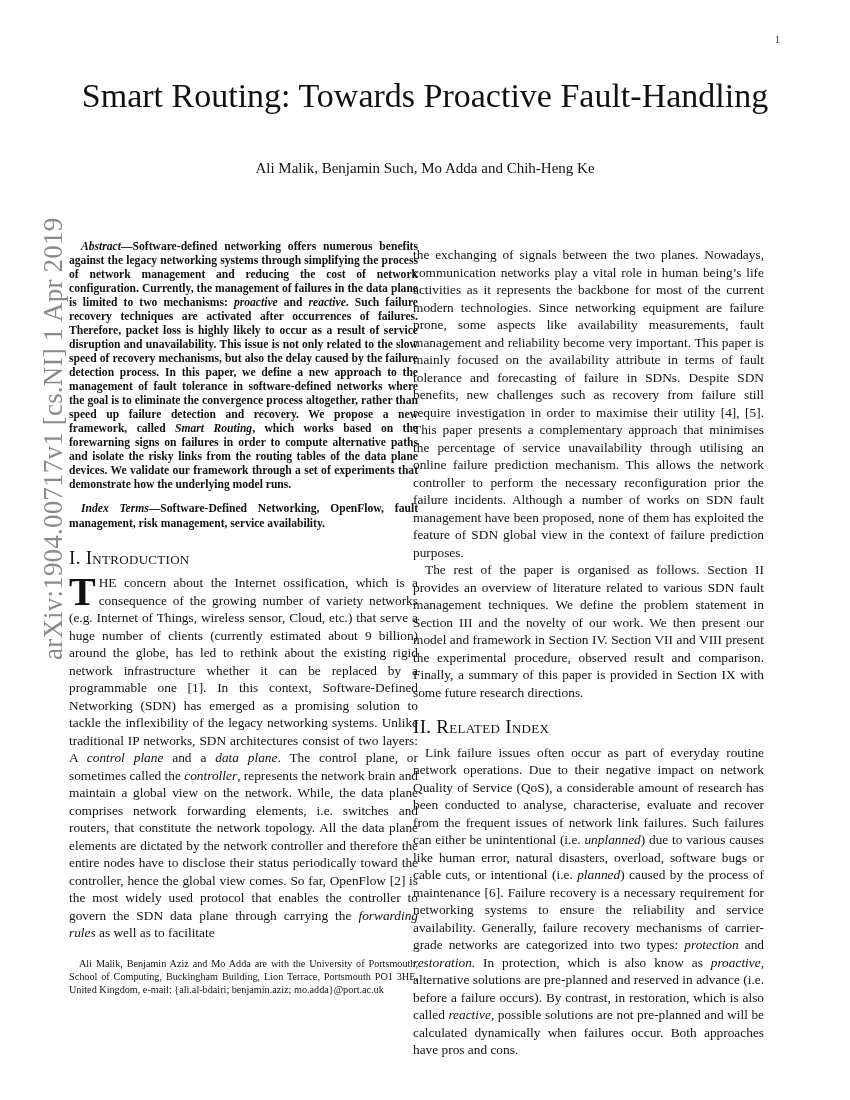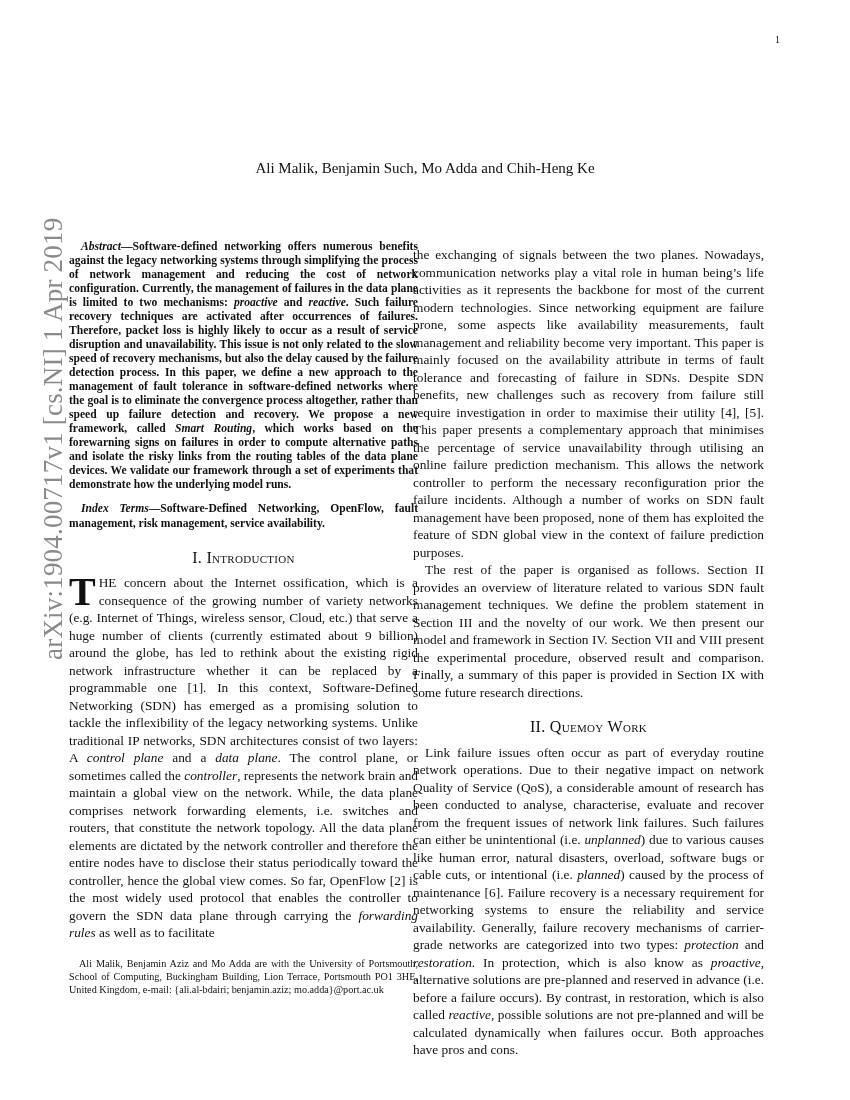--- a/index.html
+++ b/index.html
@@ -10,35 +10,36 @@
            font-size: 27px; color: #8a8a8a; white-space: nowrap; letter-spacing: 0.2px; }
   .title { position: absolute; top: 76px; left: 60px; width: 730px; text-align: center;
            font-size: 34px; line-height: 40px; }
   .authors { position: absolute; top: 160px; left: 60px; width: 730px; text-align: center; font-size: 15px; }
   .col { position: absolute; text-align: justify; font-size: 13.35px; line-height: 17.5px; }
   .col-left { left: 69px; top: 240px; width: 349px; }
   .col-right { left: 413px; top: 240px; width: 351px; margin-top: 6px; }
   .abstract { font-weight: bold; font-size: 11.6px; line-height: 14px; text-indent: 12px; margin: 0; }
   .abstract i { font-weight: bold; }
   .index-terms { font-weight: bold; font-size: 11.6px; line-height: 15.4px; text-indent: 12px; margin: 9px 0 0 0; }
-  .sec-heading { text-align: center; font-size: 16px; margin: 17px 0 8px 0; letter-spacing: 0.3px; }
+  .sec-heading { font-size: 19px; margin: 17px 0 8px 0; letter-spacing: 0.3px; }
   .sc { font-variant: small-caps; }
   p.body { margin: 0; text-indent: 12px; }
   p.body.first { text-indent: 0; }
   .dropcap { float: left; font-size: 40px; line-height: 32px; padding-top: 2px; margin-right: 3px; font-weight: bold; }
   .footnote { position: absolute; left: 69px; top: 957px; width: 349px; font-size: 10.2px; line-height: 13.2px; text-align: justify; }
   .footnote p { margin: 0; text-indent: 10px; }
 </style>
 </head>
 <body>
 
 <div class="page-num">1</div>
 <div class="arxiv">arXiv:1904.00717v1  [cs.NI]  1 Apr 2019</div>
 
 <div class="title">
+  <div>Smart Routing: Towards Proactive Fault-Handling</div>
 </div>
 <div class="authors">Ali Malik, Benjamin Such, Mo Adda and Chih-Heng Ke</div>
 
 <div class="col col-left">
   <p class="abstract"><i>Abstract</i><span>—</span><span>Software-defined networking offers numerous benefits against the legacy networking systems through simplifying the process of network management and reducing the cost of network configuration. Currently, the management of failures in the data plane is limited to two mechanisms: </span><i>proactive</i><span> and </span><i>reactive</i><span>. Such failure recovery techniques are activated after occurrences of failures. Therefore, packet loss is highly likely to occur as a result of service disruption and unavailability. This issue is not only related to the slow speed of recovery mechanisms, but also the delay caused by the failure detection process. In this paper, we define a new approach to the management of fault tolerance in software-defined networks where the goal is to eliminate the convergence process altogether, rather than speed up failure detection and recovery. We propose a new framework, called </span><i>Smart Routing</i><span>, which works based on the forewarning signs on failures in order to compute alternative paths and isolate the risky links from the routing tables of the data plane devices. We validate our framework through a set of experiments that demonstrate how the underlying model runs.</span></p>
 
   <p class="index-terms"><i>Index Terms</i><span>—</span><span>Software-Defined Networking, OpenFlow, fault management, risk management, service availability.</span></p>
 
   <div class="sec-heading"><span>I. </span><span class="sc">Introduction</span></div>
 
@@ -46,16 +47,16 @@
 </div>
 
 <div class="footnote">
   <p>Ali Malik, Benjamin Aziz and Mo Adda are with the University of Portsmouth, School of Computing, Buckingham Building, Lion Terrace, Portsmouth PO1 3HE, United Kingdom, e-mail: {ali.al-bdairi; benjamin.aziz; mo.adda}@port.ac.uk</p>
 </div>
 
 <div class="col col-right">
   <p class="body first" id="intro-cont-right">the exchanging of signals between the two planes. Nowadays, communication networks play a vital role in human being’s life activities as it represents the backbone for most of the current modern technologies. Since networking equipment are failure prone, some aspects like availability measurements, fault management and reliability become very important. This paper is mainly focused on the availability attribute in terms of fault tolerance and forecasting of failure in SDNs. Despite SDN benefits, new challenges such as recovery from failure still require investigation in order to maximise their utility [4], [5]. This paper presents a complementary approach that minimises the percentage of service unavailability through utilising an online failure prediction mechanism. This allows the network controller to perform the necessary reconfiguration prior the failure incidents. Although a number of works on SDN fault management have been proposed, none of them has exploited the feature of SDN global view in the context of failure prediction purposes.</p>
   <p class="body">The rest of the paper is organised as follows. Section II provides an overview of literature related to various SDN fault management techniques. We define the problem statement in Section III and the novelty of our work. We then present our model and framework in Section IV. Section VII and VIII present the experimental procedure, observed result and comparison. Finally, a summary of this paper is provided in Section IX with some future research directions.</p>
 
-  <div class="sec-heading"><span>II. </span><span class="sc">Quemoy Work</span></div>
+  <div class="sec-heading"><span>II. </span><span class="sc">Related Index</span></div>
 
   <p class="body"><span>Link failure issues often occur as part of everyday routine network operations. Due to their negative impact on network Quality of Service (QoS), a considerable amount of research has been conducted to analyse, characterise, evaluate and recover from the frequent issues of network link failures. Such failures can either be unintentional (i.e. </span><i>unplanned</i><span>) due to various causes like human error, natural disasters, overload, software bugs or cable cuts, or intentional (i.e. </span><i>planned</i><span>) caused by the process of maintenance [6]. Failure recovery is a necessary requirement for networking systems to ensure the reliability and service availability. Generally, failure recovery mechanisms of carrier-grade networks are categorized into two types: </span><i>protection</i><span> and </span><i>restoration</i><span>. In protection, which is also know as </span><i>proactive</i><span>, alternative solutions are pre-planned and reserved in advance (i.e. before a failure occurs). By contrast, in restoration, which is also called </span><i>reactive</i><span>, possible solutions are not pre-planned and will be calculated dynamically when failures occur. Both approaches have pros and cons.</span></p>
 </div>
 
 </body></html>

